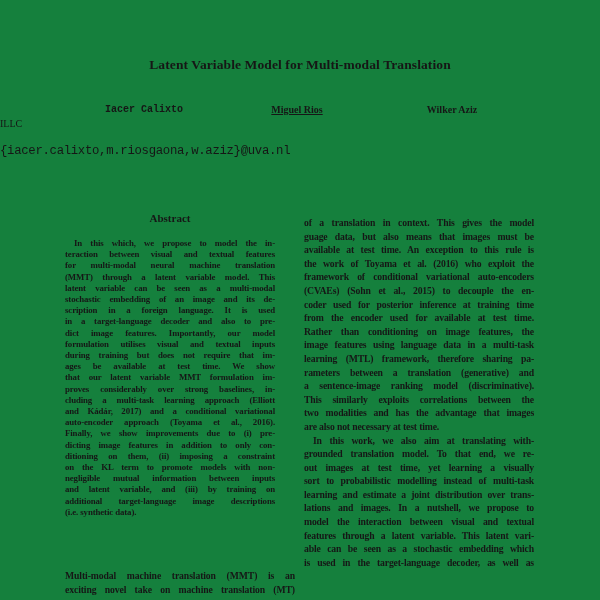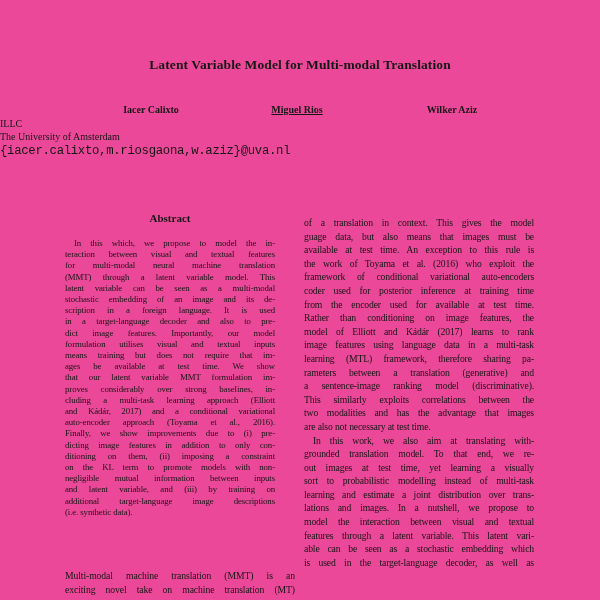--- a/index.html
+++ b/index.html
@@ -1,28 +1,28 @@
 <!DOCTYPE html>
 <html><head>
 <meta charset="utf-8">
 <style>
   html,body{margin:0;padding:0;background:#ffffff;}
   .page{
-    position:relative;width:600px;height:600px;background:#ec4899;
+    position:relative;width:600px;height:600px;background:#15803d;
     font-family:"Liberation Serif", serif;color:#161616;overflow:hidden;
   }
   .paper-title{
     position:absolute;top:57px;left:0;width:600px;text-align:center;
     font-size:13.5px;font-weight:bold;letter-spacing:0.1px;
   }
   .author{
     position:absolute;top:104px;transform:translateX(-50%);
     font-size:10px;font-weight:bold;white-space:nowrap;
   }
-  .author.a1{left:151px;}
+  .author.a1{left:144px;font-family:Liberation Mono, monospace;}
   .author.a2{left:297px;text-decoration:underline;}
   .author.a3{left:452px;}
   .affil-line{
     position:absolute;left:0;width:544px;text-align:left;font-size:10px;
   }
   .affil-institute{top:118px;}
   .affil-university{top:131px;}
   .affil-email{
     top:144px;font-family:"Liberation Mono","DejaVu Sans Mono",monospace;
     font-size:12.3px;letter-spacing:-0.3px;
@@ -41,53 +41,52 @@
   }
   .section-heading .sec-num{margin-right:11px;}
   .intro-body{
     position:absolute;top:569px;left:53px;width:230px;
     font-size:9.7px;line-height:13.6px;letter-spacing:-0.1px;margin-left:12px;
   }
   .right-col{
     position:absolute;top:216px;left:304px;width:230px;
     font-size:9.7px;line-height:13.6px;letter-spacing:-0.15px;
   }
-  .jline{text-align:justify;text-align-last:justify;white-space:normal;}
+  .jline{text-align:justify;text-align-last:justify;white-space:normal;font-weight:bold;}
   .jline.line-left{text-align-last:left;}
   .indent-first .jline:first-child{text-indent:9px;}
 </style>
 </head>
 <body>
 
 <div class="page">
 
   <div class="paper-title">Latent Variable Model for Multi-modal Translation</div>
 
   <div class="author a1">Iacer Calixto</div>
   <div class="author a2">Miguel Rios</div>
   <div class="author a3">Wilker Aziz</div>
 
   <div class="affil-line affil-institute">ILLC</div>
-  <div class="affil-line affil-university">The University of Amsterdam</div>
   <div class="affil-line affil-email">{iacer.calixto,m.riosgaona,w.aziz}@uva.nl</div>
 
   <div class="abstract-heading">Abstract</div>
 
   <div class="abstract-body indent-first">
       <div class="jline">In this which, we propose to model the in-</div>
       <div class="jline">teraction between visual and textual features</div>
       <div class="jline">for multi-modal neural machine translation</div>
       <div class="jline">(MMT) through a latent variable model. This</div>
       <div class="jline">latent variable can be seen as a multi-modal</div>
       <div class="jline">stochastic embedding of an image and its de-</div>
       <div class="jline">scription in a foreign language. It is used</div>
       <div class="jline">in a target-language decoder and also to pre-</div>
       <div class="jline">dict image features. Importantly, our model</div>
       <div class="jline">formulation utilises visual and textual inputs</div>
-      <div class="jline">means training but does not require that im-</div>
+      <div class="jline">during training but does not require that im-</div>
       <div class="jline">ages be available at test time. We show</div>
       <div class="jline">that our latent variable MMT formulation im-</div>
       <div class="jline">proves considerably over strong baselines, in-</div>
       <div class="jline">cluding a multi-task learning approach (Elliott</div>
       <div class="jline">and Kádár, 2017) and a conditional variational</div>
       <div class="jline">auto-encoder approach (Toyama et al., 2016).</div>
       <div class="jline">Finally, we show improvements due to (i) pre-</div>
       <div class="jline">dicting image features in addition to only con-</div>
       <div class="jline">ditioning on them, (ii) imposing a constraint</div>
       <div class="jline">on the KL term to promote models with non-</div>
@@ -103,24 +102,24 @@
       <div class="jline">exciting novel take on machine translation (MT)</div>
     </div>
 
   <div class="right-col">
     <div>
         <div class="jline">of a translation in context. This gives the model</div>
         <div class="jline">guage data, but also means that images must be</div>
         <div class="jline">available at test time. An exception to this rule is</div>
         <div class="jline">the work of Toyama et al. (2016) who exploit the</div>
         <div class="jline">framework of conditional variational auto-encoders</div>
+        <div class="jline">(CVAEs) (Sohn et al., 2015) to decouple the en-</div>
         <div class="jline">coder used for posterior inference at training time</div>
         <div class="jline">from the encoder used for available at test time.</div>
         <div class="jline">Rather than conditioning on image features, the</div>
-        <div class="jline">model of Elliott and Kádár (2017) learns to rank</div>
         <div class="jline">image features using language data in a multi-task</div>
         <div class="jline">learning (MTL) framework, therefore sharing pa-</div>
         <div class="jline">rameters between a translation (generative) and</div>
         <div class="jline">a sentence-image ranking model (discriminative).</div>
         <div class="jline">This similarly exploits correlations between the</div>
         <div class="jline">two modalities and has the advantage that images</div>
         <div class="jline line-left">are also not necessary at test time.</div>
       </div>
     <div class="indent-first">
         <div class="jline">In this work, we also aim at translating with-</div>

